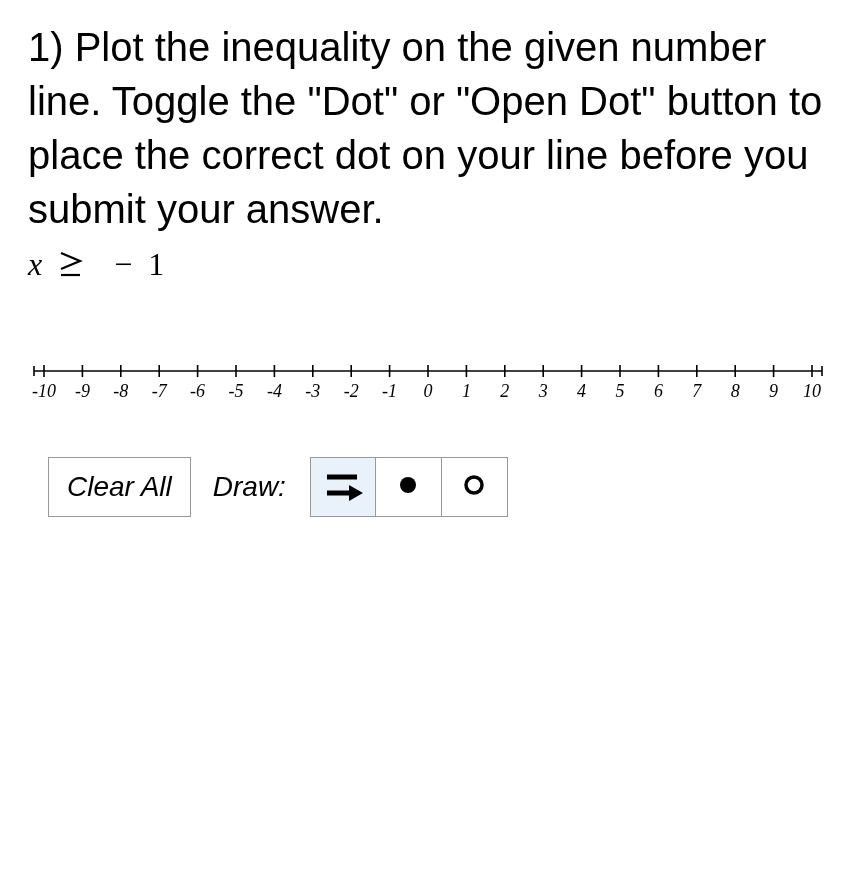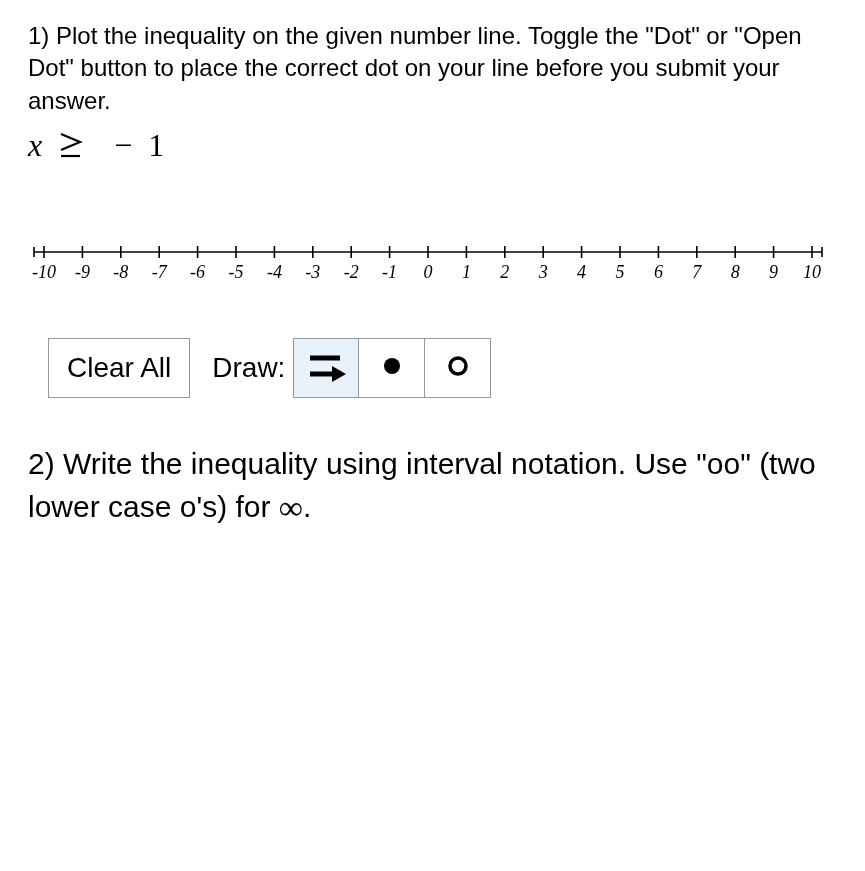--- a/index.html
+++ b/index.html
@@ -8,21 +8,21 @@
     background: #fff;
     font-family: "Helvetica Neue", Arial, sans-serif;
     color: #000;
   }
   .page {
     width: 865px;
     padding: 20px 28px;
     box-sizing: border-box;
   }
   .q-text {
-    font-size: 24px;
+    font-size: 40px;
     line-height: 1.35;
   }
   .inequality {
     font-family: "Times New Roman", Times, serif;
     font-size: 32px;
     margin: 10px 0 40px 0;
     letter-spacing: 2px;
   }
   .inequality .x { font-style: italic; }
   .inequality .ge {
@@ -32,36 +32,37 @@
   }
   .inequality .minus { margin: 0 4px 0 14px; }
   .numberline {
     margin: 66px 0 40px 0;
     font-family: "Times New Roman", Times, serif;
   }
   .toolbar {
     display: flex;
     align-items: stretch;
     margin: 34px 0 46px 20px;
+    font-style: italic;
   }
   .btn {
     border: 1px solid #999;
     background: #fff;
     font-size: 28px;
     padding: 10px 18px;
     display: flex;
     align-items: center;
     justify-content: center;
     cursor: pointer;
     height: 60px;
     box-sizing: border-box;
   }
   .label {
     font-size: 28px;
-    padding: 10px 8px 10px 22px;
+    padding: 10px 24px 10px 22px;
     display: flex;
     align-items: center;
     height: 60px;
     box-sizing: border-box;
   }
   .toolbtn {
     border: 1px solid #999;
     background: #fff;
     width: 66px;
     height: 60px;
@@ -177,17 +178,14 @@
     </div>
     <div class="toolbtn">
       <span>
         <svg width="30" height="30" viewBox="0 0 30 30">
           <circle cx="15" cy="15" r="8" fill="none" stroke="#000" stroke-width="3.5"></circle>
         </svg>
       </span>
     </div>
   </div>
 
-  <div class="q2-text">
-    <span>2) Write the inequality using interval notation. Use "oo" (two lower case o's) for </span><span class="infinity">∞</span><span>.</span>
-  </div>
 
 </div>
 
 </body></html>

